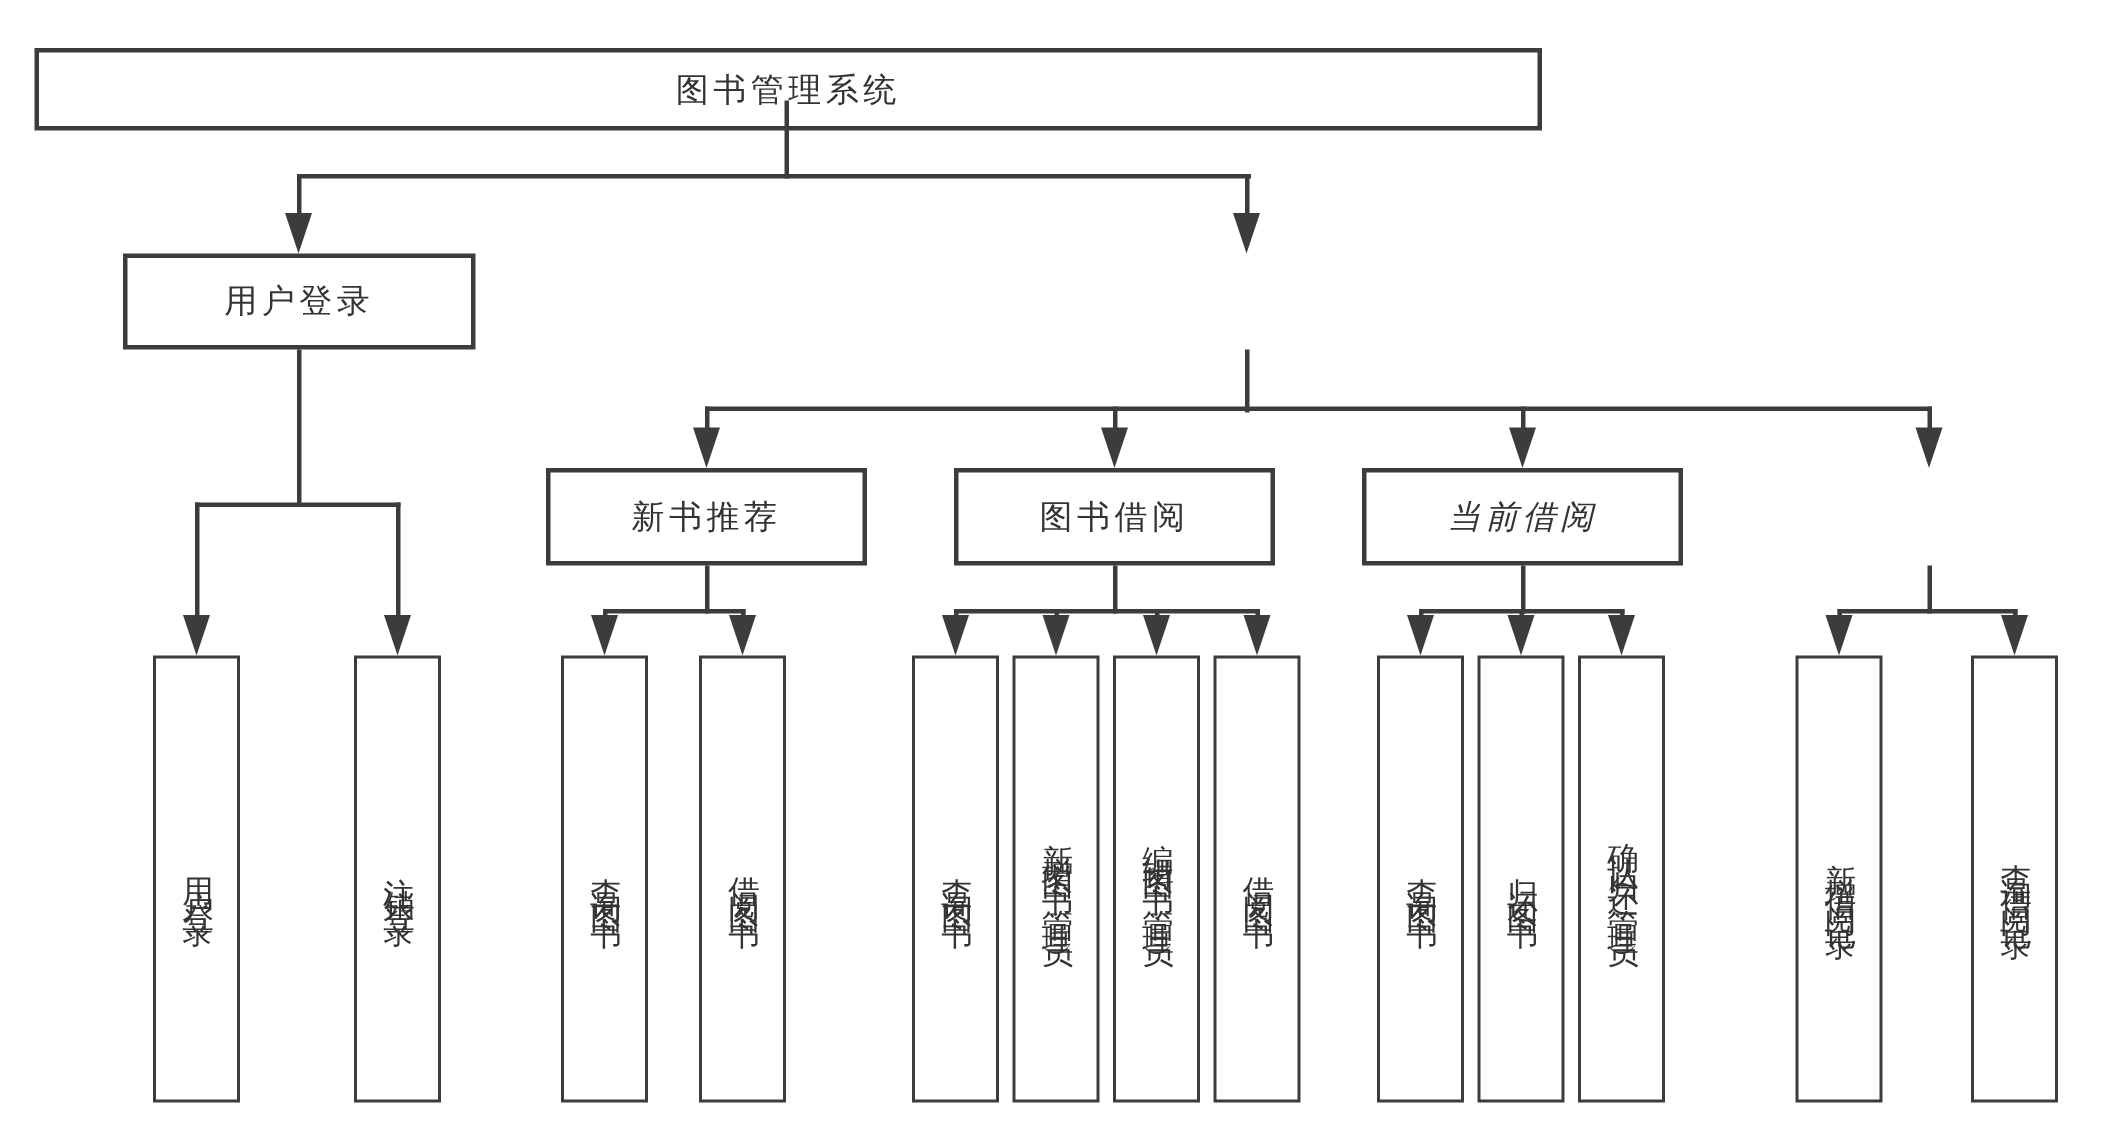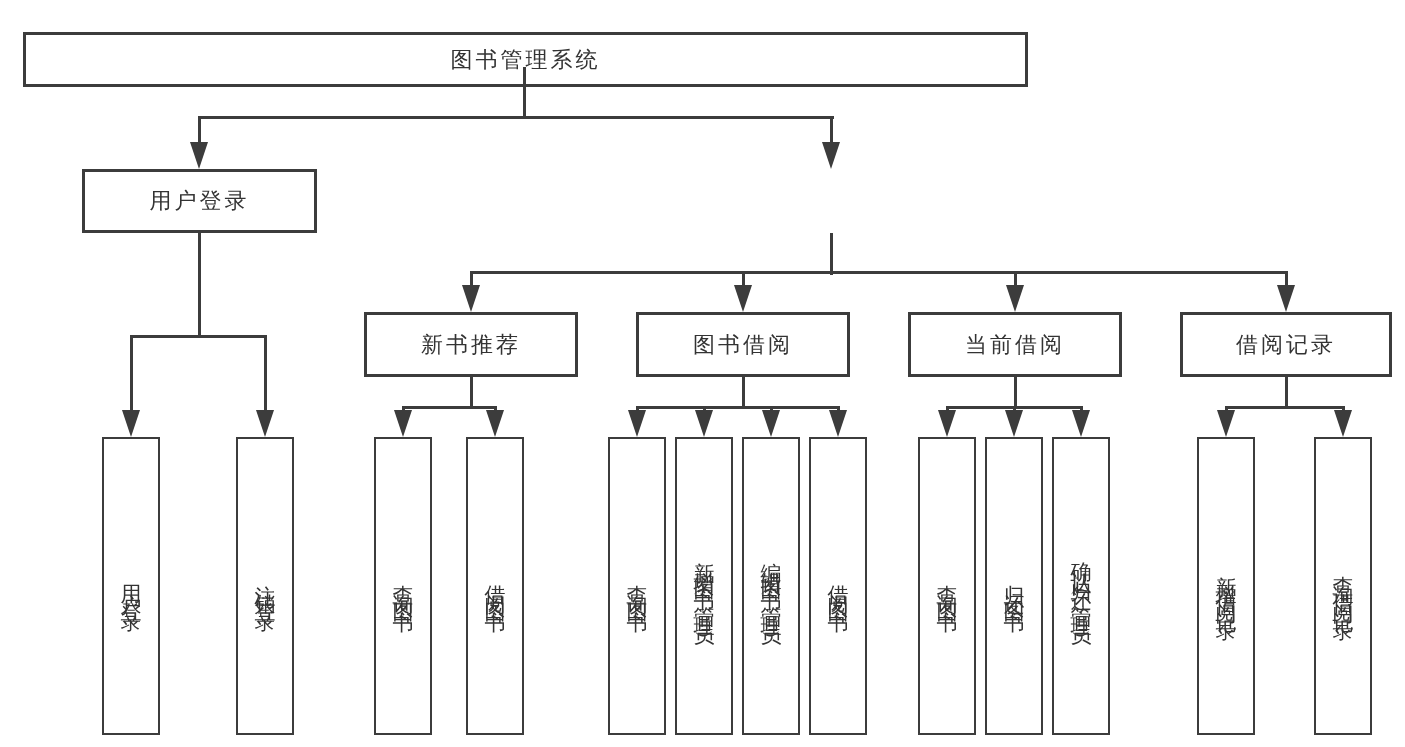--- a/index.html
+++ b/index.html
@@ -70,25 +70,22 @@
   <div class="arrow" style="left:734px; top:285px;"></div>
   <div class="arrow" style="left:1006px; top:285px;"></div>
   <div class="arrow" style="left:1277px; top:285px;"></div>
 
   <div class="box" style="left:364px; top:312px; width:214px; height:65px;">
     <span>新书推荐</span>
   </div>
   <div class="box" style="left:636px; top:312px; width:214px; height:65px;">
     <span>图书借阅</span>
   </div>
-  <div class="box" style="left:908px; top:312px; width:214px; height:65px;">
+  <div class="box" style="left:908px; top:312px; width:214px; height:65px;font-style:italic;">
     <span>当前借阅</span>
-  </div>
-  <div class="box" style="left:1180px; top:312px; width:212px; height:65px;">
-    <span>借阅记录</span>
   </div>
 
   <div class="vline" style="left:470px; top:377px; width:3px; height:32px;"></div>
   <div class="hline" style="left:402px; top:406px; width:95px; height:3px;"></div>
   <div class="vline" style="left:402px; top:406px; width:3px; height:8px;"></div>
   <div class="vline" style="left:494px; top:406px; width:3px; height:8px;"></div>
   <div class="arrow" style="left:394px; top:410px;"></div>
   <div class="arrow" style="left:486px; top:410px;"></div>
 
   <div class="vline" style="left:742px; top:377px; width:3px; height:32px;"></div>

